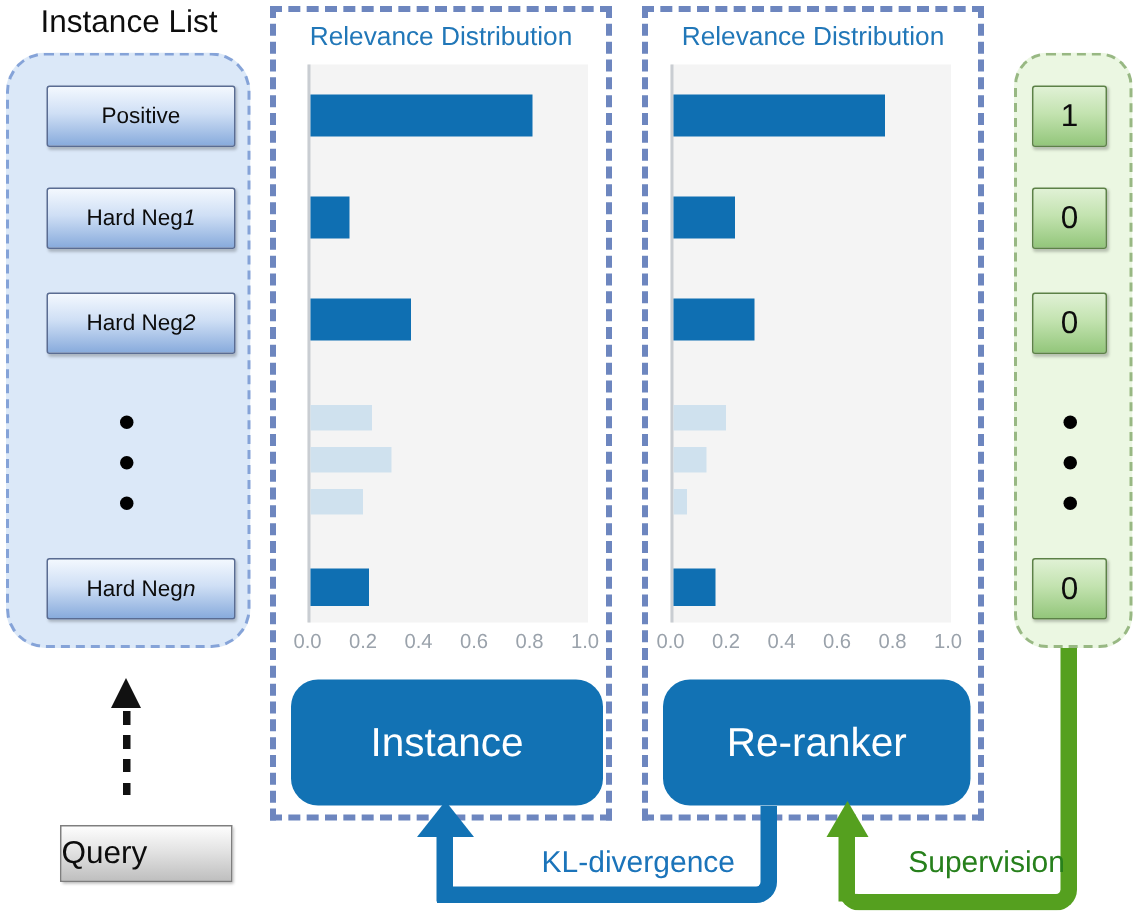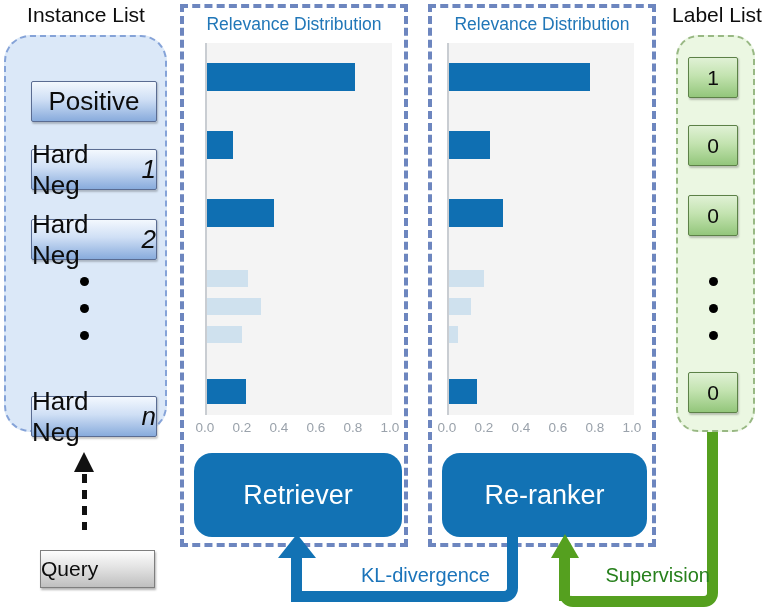--- a/index.html
+++ b/index.html
@@ -15,21 +15,21 @@
   
   .panel-instances {
     left:4px; top:35px; width:163px; height:397px;
     background:#dbe8f8; border:2px dashed #85a3d8; border-radius:26px;
   }
   .inst-box {
     left:31px; width:126px; height:41px;
     background:linear-gradient(to bottom,#f3f8fe 0%,#cfdff5 45%,#88abdc 100%);
     border:1px solid #5a6c92; border-radius:2px;
     display:flex; align-items:center; justify-content:center;
-    font-size:26px; color:#0c0c0c; box-shadow:1px 1.5px 2px rgba(0,0,0,0.22);margin-top:24px;
+    font-size:15px; color:#0c0c0c; box-shadow:1px 1.5px 2px rgba(0,0,0,0.22);
   }
   .suffix-it { font-style:italic; }
 
   
   .dots { display:flex; flex-direction:column; align-items:center; }
   .dot { width:9px; height:9px; border-radius:50%; background:#000; margin-bottom:18px; }
 
   
   .query-box {
     left:40px; top:550px; width:115px; height:38px;
@@ -157,21 +157,21 @@
     </div>
   <div class="abs ticks" style="left:205px;">
       <span class="tick" style="left: 0px;">0.0</span>
       <span class="tick" style="left: 37px;">0.2</span>
       <span class="tick" style="left: 74px;">0.4</span>
       <span class="tick" style="left: 111px;">0.6</span>
       <span class="tick" style="left: 148px;">0.8</span>
       <span class="tick" style="left: 185px;">1.0</span>
     </div>
   <div class="abs model-btn" style="left:194px; width:208px;">
-    <span>Retriever</span>
+    <span>Instance</span>
   </div>
 
   <div class="abs mid-panel" style="left:428px;"></div>
   <div class="abs mid-title" style="left:428px;">Relevance Distribution</div>
   <div class="abs plot" style="left:447px;">
       <div class="bar" style="top: 20px; height: 28px; width: 141px; background: rgb(15, 111, 178);"></div>
       <div class="bar" style="top: 88px; height: 28px; width: 41px; background: rgb(15, 111, 178);"></div>
       <div class="bar" style="top: 156px; height: 28px; width: 54px; background: rgb(15, 111, 178);"></div>
       <div class="bar" style="top: 227px; height: 17px; width: 35px; background: rgb(207, 225, 238);"></div>
       <div class="bar" style="top: 255px; height: 17px; width: 22px; background: rgb(207, 225, 238);"></div>
@@ -183,21 +183,20 @@
       <span class="tick" style="left: 37px;">0.2</span>
       <span class="tick" style="left: 74px;">0.4</span>
       <span class="tick" style="left: 111px;">0.6</span>
       <span class="tick" style="left: 148px;">0.8</span>
       <span class="tick" style="left: 185px;">1.0</span>
     </div>
   <div class="abs model-btn" style="left:442px; width:205px;">
     <span>Re-ranker</span>
   </div>
 
-  <div class="abs col-title" style="left:669px; top:3px; width:96px;">Label List</div>
 
   <div class="abs panel-labels"></div>
 
   <div class="abs label-box" style="top:57px;">
     <span>1</span>
   </div>
   <div class="abs label-box" style="top:125px;">
     <span>0</span>
   </div>
   <div class="abs label-box" style="top:195px;">

